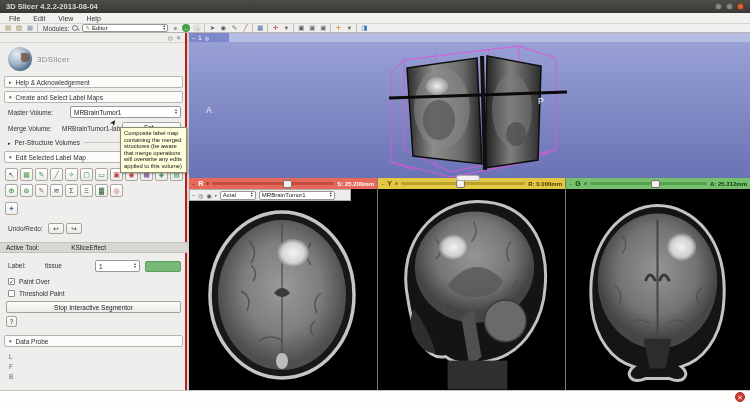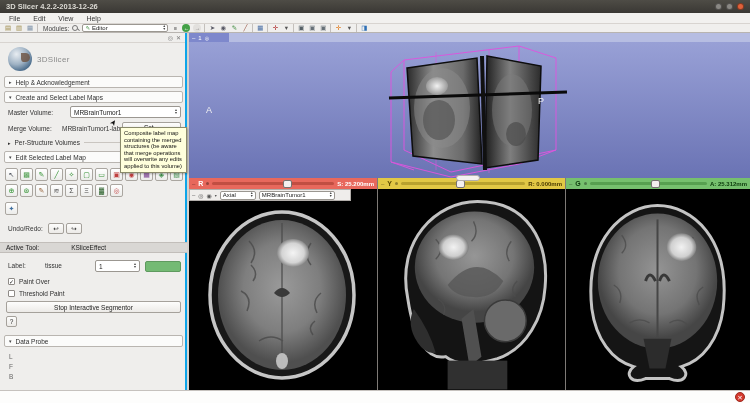--- a/index.html
+++ b/index.html
@@ -29,21 +29,21 @@
   .mag { width:7px; height:7px; position:relative; display:inline-block; }
   .mag::before { content:""; position:absolute; left:0; top:0; width:4px; height:4px; border:1.2px solid #777; border-radius:50%; }
   .mag::after { content:""; position:absolute; left:4.5px; top:4.5px; width:2.5px; height:1.2px; background:#777; transform:rotate(45deg); }
   .combo { background:#fff; border:1px solid #9b9791; border-radius:2px; height:8px;
     display:inline-flex; align-items:center; font-size:6px; color:#222; padding:0 2px; gap:2px; }
   #module-combo { width:86px; }
   .spin { margin-left:auto; display:flex; flex-direction:column; font-size:4px; line-height:2.6px; color:#444; }
 
   
   #panel { position:absolute; left:0; top:33px; width:187px; height:357px; background:#efeeec;
-    border-right:2px solid #0ea5e9; }
+    border-right:2px solid #b91c1c; }
   #panel-utilbar { position:absolute; left:0; top:0; width:100%; height:10px; border-bottom:1px solid #d8d4d0;
     display:flex; align-items:center; justify-content:flex-end; gap:3px; padding:0 4px; }
   #panel-utilbar span { font-size:6px; color:#777; }
   #logo-row { position:absolute; left:8px; top:14px; display:flex; align-items:center; gap:5px; }
   #logo-sphere { width:24px; height:24px; border-radius:50%;
     background:radial-gradient(circle at 35% 30%, #e8edf2, #9fb2c4 45%, #4e6f8e 75%, #2e4a66); position:relative; }
   #logo-sphere::after { content:""; position:absolute; right:2px; top:6px; width:9px; height:9px;
     background:#6c503e; border-radius:0 50% 50% 40%; opacity:.8; }
   #logo-text { font-size:8px; color:#8a8a8a; letter-spacing:.3px; }
   .section-hdr { position:absolute; left:4px; width:179px; height:12px; background:#fbfbfa;
@@ -110,21 +110,21 @@
   #error-badge { position:absolute; right:5px; top:1px; width:10px; height:10px; border-radius:50%;
     background:#d43a2e; color:#fff; font-size:6.5px; line-height:10px; text-align:center; font-weight:bold;
     border:1px solid #9e2a20; }
 </style>
 </head>
 <body>
 
 <div id="app">
 
   <div id="titlebar">
-    <span>3D Slicer 4.2.2-2013-12-26</span>
+    <span>3D Slicer 4.2.2-2013-08-04</span>
     <div id="win-controls">
 
     <span style="background: rgb(138, 136, 132);"></span>
         <span style="background: rgb(138, 136, 132);"></span>
         <span style="background: rgb(224, 97, 58);"></span>
       </div>
   </div>
 
   <div id="menubar">
 

